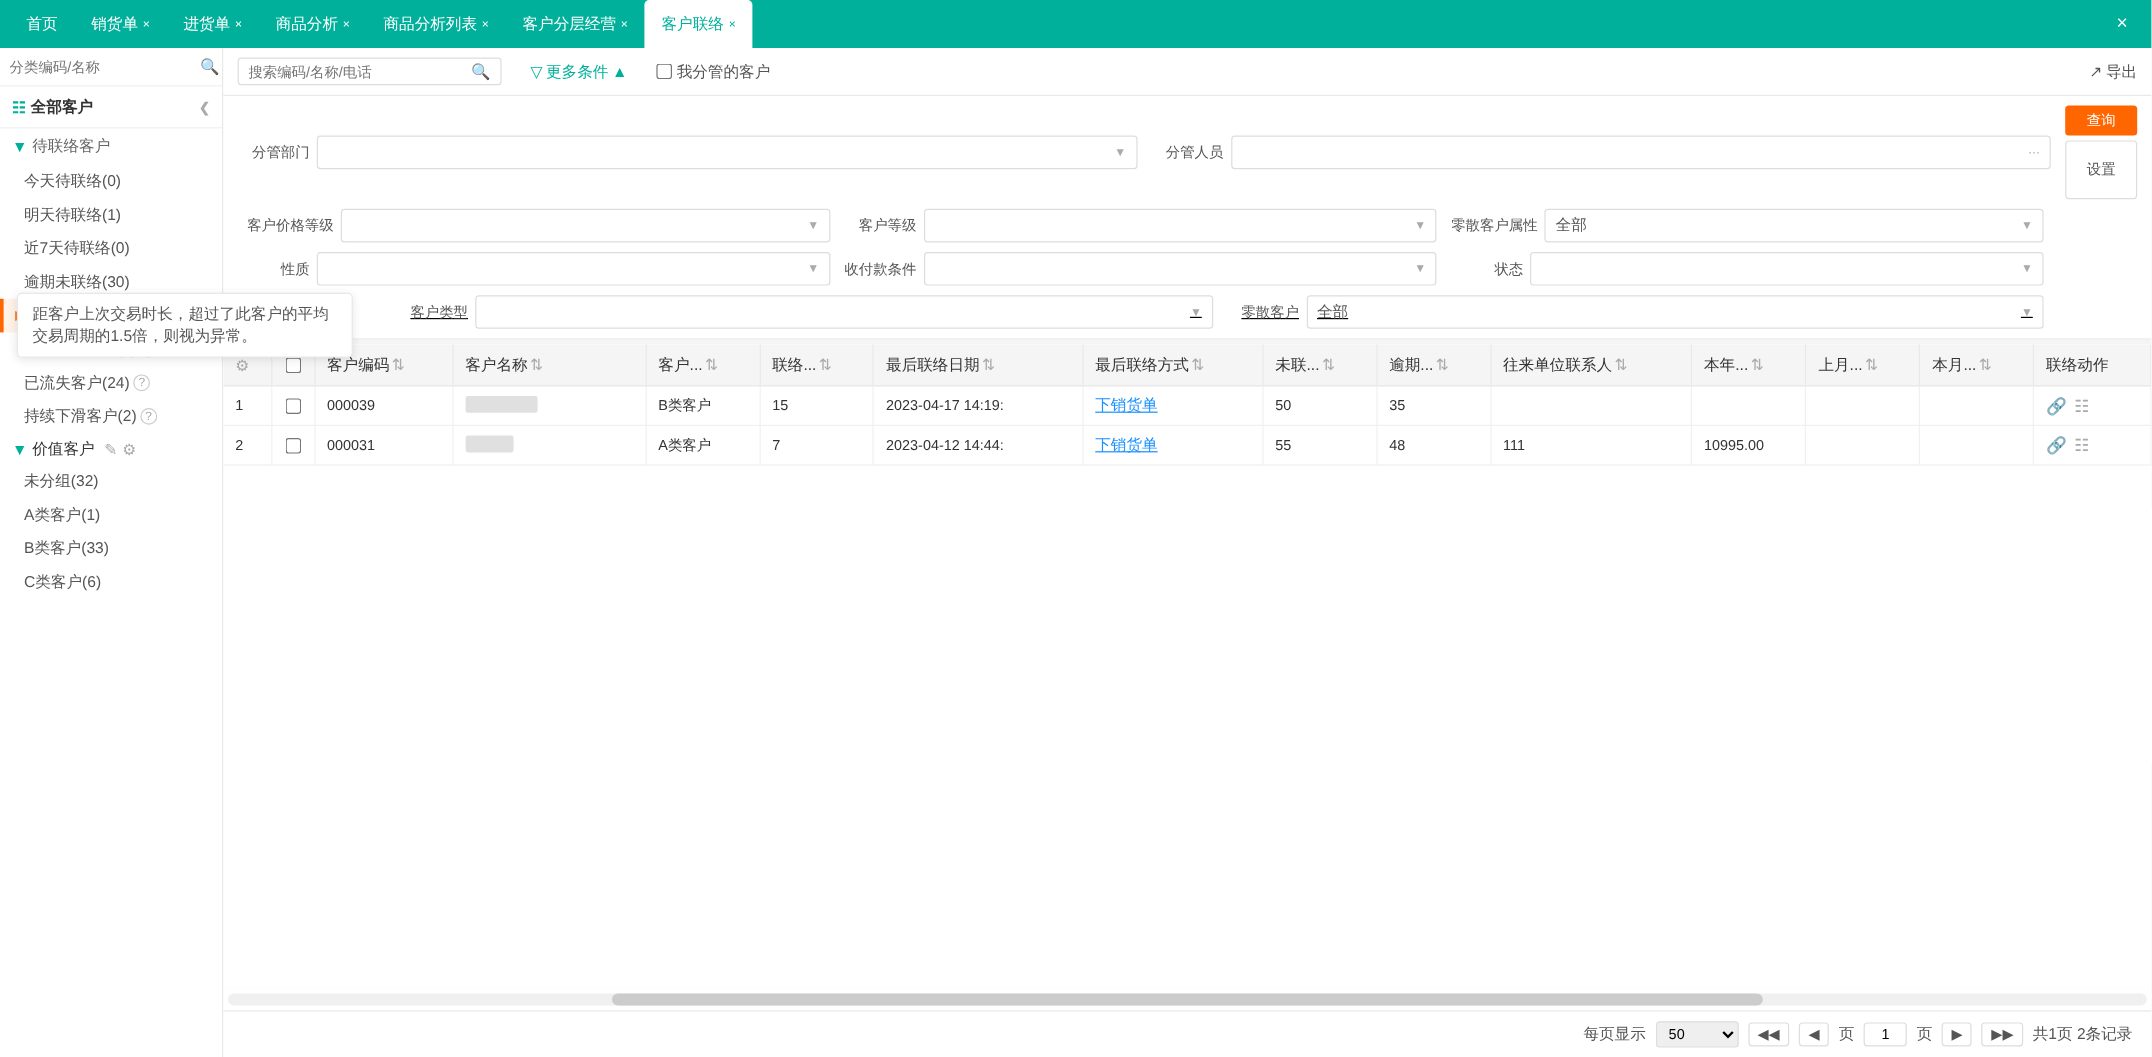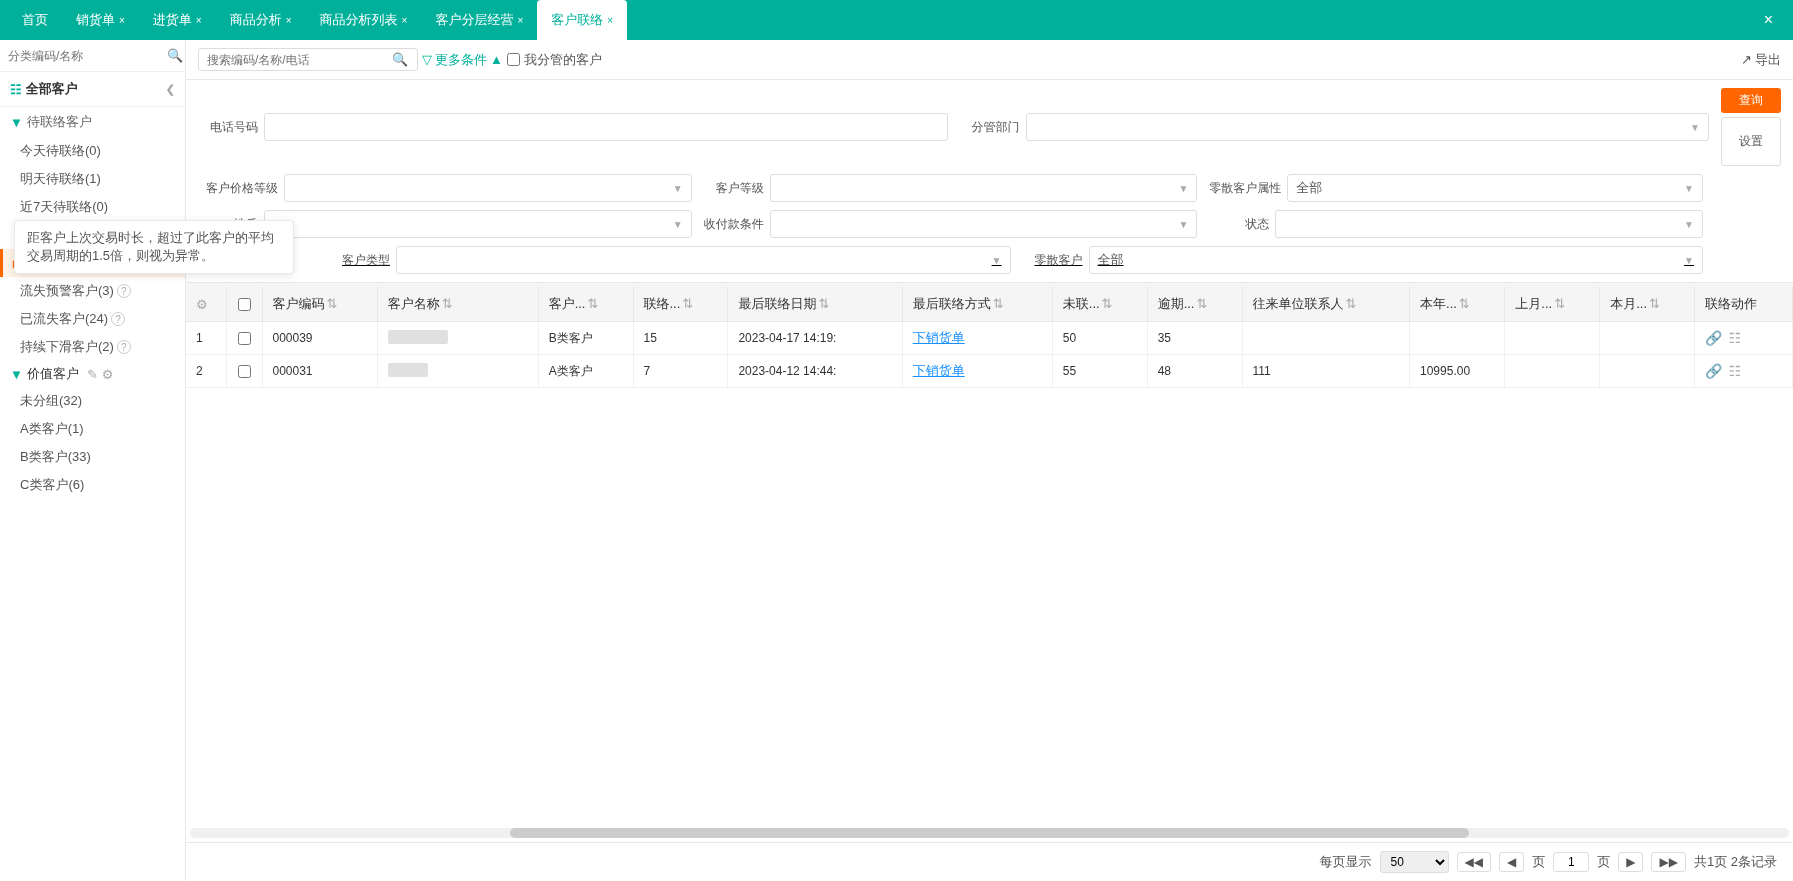--- a/index.html
+++ b/index.html
@@ -115,21 +115,21 @@
       flex-direction: column;
       overflow: hidden;
     }
 
     
     .search-bar {
       background: white;
       padding: 8px 12px;
       display: flex;
       align-items: center;
-      gap: 4px;
+      gap: 24px;
       border-bottom: 1px solid #e8e8e8;
     }
     .search-input-wrap {
       display: flex;
       align-items: center;
       border: 1px solid #ddd;
       border-radius: 3px;
       padding: 3px 8px;
       width: 220px;
       background: white;
@@ -328,21 +328,21 @@
     .tooltip-box {
       position: absolute;
       background: white;
       border: 1px solid #e8e8e8;
       border-radius: 4px;
       padding: 8px 12px;
       font-size: 12px;
       color: #555;
       box-shadow: 0 2px 8px rgba(0,0,0,0.1);
       max-width: 280px;
-      top: 220px;
+      top: 244px;
       left: 14px;
       z-index: 100;
     }
 
     
     .scroll-track {
       background: #f0f0f0;
       height: 10px;
       margin: 0 4px;
       border-radius: 5px;
@@ -511,28 +511,31 @@
       <div class="export-btn">
         <span>↗</span>
         <span>导出</span>
       </div>
     </div>
 
     <div class="filter-panel">
 
       <div class="filter-row">
         <div class="filter-field">
-          <span class="filter-label">电话号码</span>
-          <input type="text" class="filter-input" style="flex: 2 1 0%;">
-        </div>
-        <div class="filter-field">
           <span class="filter-label">分管部门</span>
           <div class="filter-select" style="flex:2;">
             <span></span>
             <span class="chevron">▼</span>
+          </div>
+        </div>
+        <div class="filter-field">
+          <span class="filter-label">分管人员</span>
+          <div class="filter-select" style="flex:2;">
+            <span></span>
+            <span class="chevron">···</span>
           </div>
         </div>
         <div class="filter-actions">
           <button class="btn-query">查询</button>
           <button class="btn-settings">设置</button>
         </div>
       </div>
 
       <div class="filter-row">
         <div class="filter-field">

